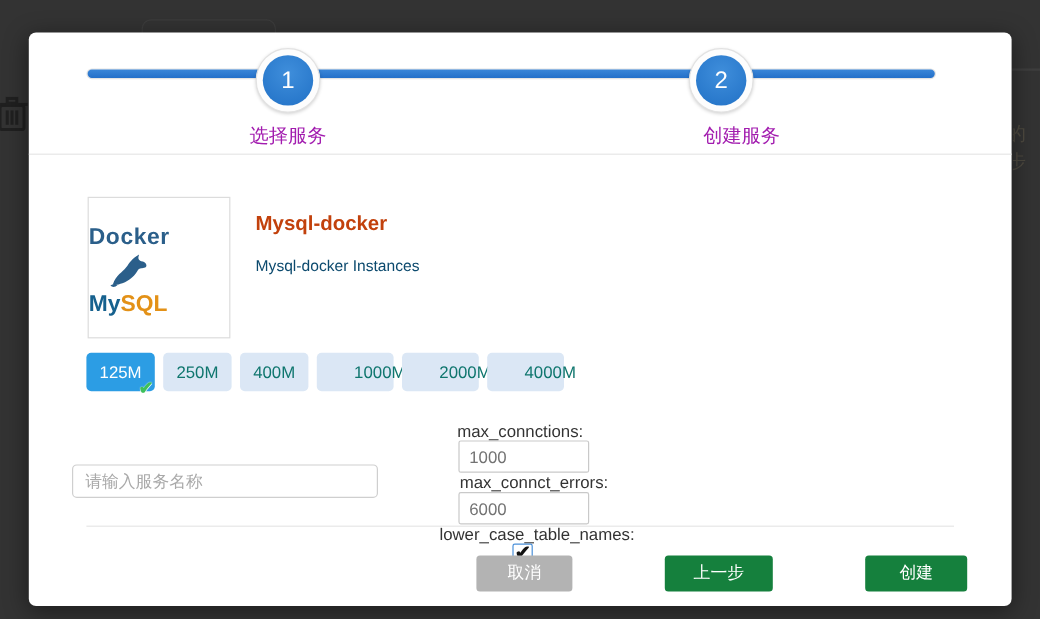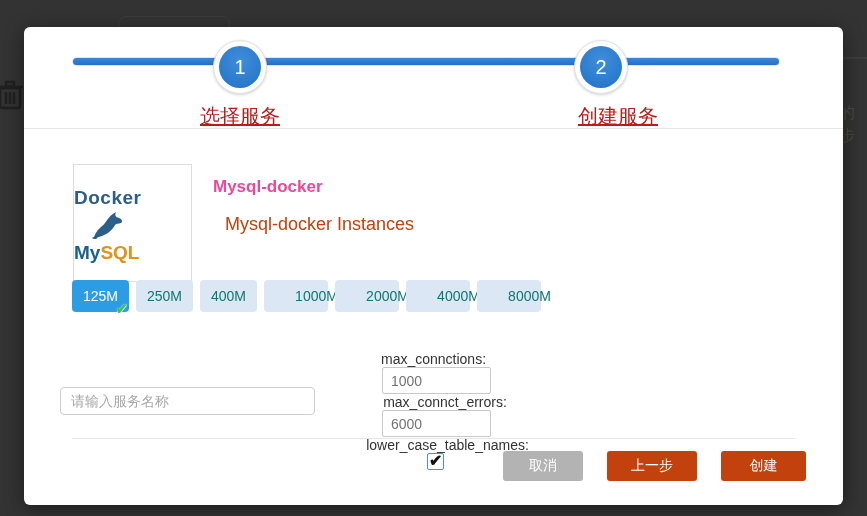--- a/index.html
+++ b/index.html
@@ -30,35 +30,35 @@
     background:#f2f2f2; border:1px solid #e3e3e3; border-radius:5px; }
   .step-bar { width:100%; height:100%; background:linear-gradient(#3a86d8,#2470c9); border-radius:5px; }
   .step-circle-outer { position:absolute; top:13px; width:54px; height:54px; border-radius:50%;
     background:#fdfdfd; border:1px solid #e2e2e2; box-shadow:0 1px 3px rgba(0,0,0,.18);
     display:flex; align-items:center; justify-content:center; }
   .step-circle { width:42px; height:42px; border-radius:50%;
     background:radial-gradient(circle at 50% 35%, #3f8edb, #2171c6);
     color:#ffffff; font-size:20px; display:flex; align-items:center; justify-content:center; }
   .step1 { left:189px; } .step2 { left:550px; }
   .step-label { position:absolute; top:76px; width:140px; text-align:center;
-    color:#b91c1c; font-size:20px;text-decoration:underline; }
+    color:#a21caf; font-size:16px; }
   .step-label.l1 { left:146px; } .step-label.l2 { left:524px; }
 
   
   .logo-box { position:absolute; left:49px; top:137px; width:119px; height:118px;
     border:1px solid #dcdcdc; background:#fff; text-align:left; padding-top:22px; }
   .logo-docker { color:#2b5f8a; font-weight:bold; font-size:19px; letter-spacing:.5px; }
   .logo-dolphin { margin:1px 0 0 14px; }
   .logo-mysql { font-size:19px; font-weight:bold; margin-top:-2px; }
   .logo-my { color:#16618e; } .logo-sql { color:#e39117; }
-  .svc-title { position:absolute; left:189px; top:150px; font-size:17px; font-weight:bold; color:#ec4899; }
-  .svc-sub { position:absolute; left:201px; top:187px; font-size:18px; color:#c2410c; }
+  .svc-title { position:absolute; left:189px; top:150px; font-size:17px; font-weight:bold; color:#c2410c; }
+  .svc-sub { position:absolute; left:189px; top:187px; font-size:13px; color:#0c4a6e; }
 
   
-  .mem-row { position:absolute; left:48px; top:253px; display:flex; gap:7px; }
+  .mem-row { position:absolute; left:48px; top:267px; display:flex; gap:7px; }
   .mem-btn { height:32px; border-radius:4px; background:#dbe7f5; color:#0f766e;
     font-size:14px; display:flex; align-items:center; justify-content:center;
     cursor:pointer; position:relative; }
   .mem-btn.w56 { width:57px; } .mem-btn.w64 { width:64px;padding-left:41px; }
   .mem-btn.selected { background:#2c9de4; color:#ffffff; }
   .mem-check { position:absolute; right:1px; bottom:-6px; color:#3ec05b; font-size:15px;
     font-weight:bold; text-shadow:0 0 1px #ffffff, 0 1px 0 #ffffff; }
 
   
   .param-row { position:absolute; left:48px; top:324px; height:28px; width:723px;
@@ -74,25 +74,25 @@
 
   
   .name-input { position:absolute; left:36px; top:360px; width:255px; height:28px;
     border:1px solid #cfcfcf; border-radius:4px; padding:0 10px; font-size:14px; color:#333;
     font-family:"Liberation Sans", sans-serif; outline:none; }
   .name-input::placeholder { color:#a9a9a9; }
 
   .footer-divider { position:absolute; left:48px; top:411px; width:723px; height:1px; background:#e7e7e7; }
 
   
-  .footer { position:absolute; right:37px; top:424px; display:flex; gap:24px; }
+  .footer { position:absolute; right:37px; top:436px; display:flex; gap:34px; }
   .btn { height:30px; border:none; border-radius:3px; color:#ffffff; font-size:14px;
     cursor:pointer; font-family:"Liberation Sans", sans-serif; }
   .btn-cancel { width:80px; background:#b3b3b3; }
-  .btn-blue { background:#c2410c; }
+  .btn-blue { background:#15803d;margin-left:43px; }
   .btn-prev { width:90px; } .btn-create { width:85px; }
 </style>
 </head>
 <body>
 
 <svg class="bg-trash" width="30" height="32" viewBox="0 0 30 32">
   <g fill="none" stroke="#1e1e1e" stroke-width="2.5">
     <rect x="5" y="9" width="20" height="20" rx="2"></rect>
     <line x1="2" y1="8" x2="28" y2="8"></line>
     <rect x="11" y="3" width="8" height="4"></rect>
@@ -148,23 +148,20 @@
       </div>
     <div class="mem-btn w64">
         <span>1000M</span>
       </div>
     <div class="mem-btn w64">
         <span>2000M</span>
       </div>
     <div class="mem-btn w64">
         <span>4000M</span>
       </div>
-    <div class="mem-btn w64">
-        <span>8000M</span>
-      </div>
   </div>
 
   <div class="param-row">
     <span class="param-label">max_connctions:</span>
     <input class="param-input" type="text" value="1000" style="">
     <span class="param-label gap1">max_connct_errors:</span>
     <input class="param-input" type="text" value="6000" style="">
     <span class="param-label gap2">lower_case_table_names:</span>
     <span class="checkbox">
       <span>✔</span>

